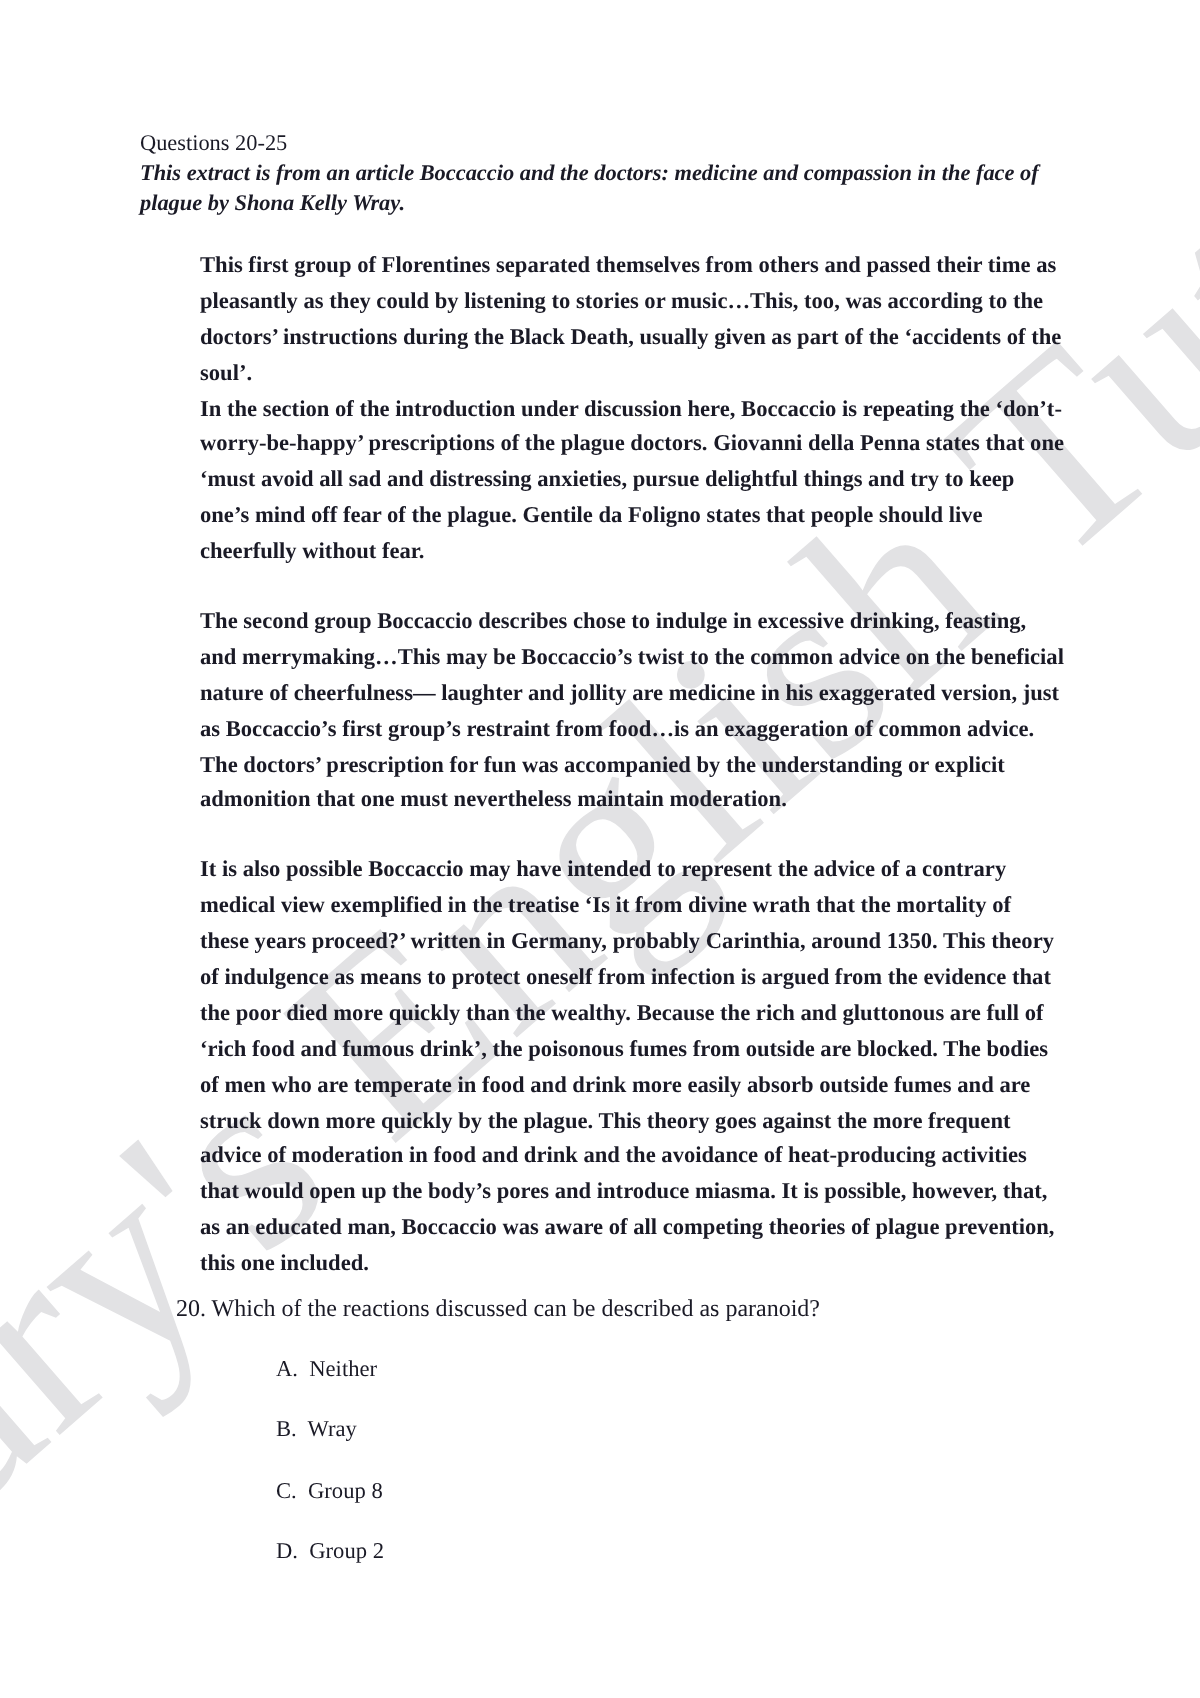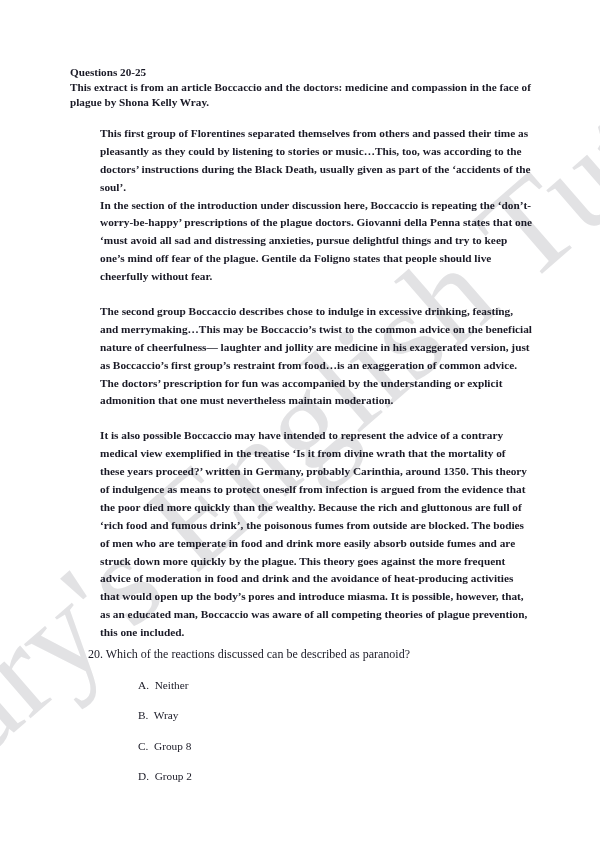--- a/index.html
+++ b/index.html
@@ -46,26 +46,27 @@
   }
 
   .heading-block {
     position: absolute;
     left: 70px;
     top: 65px;
     width: 470px;
   }
   .q-range {
     font-size: 11.2px;
-    font-weight: bold;
+    font-weight: normal;
     line-height: 1.33;
     margin: 0;
   }
   .extract-note {
     font-size: 11.2px;
+    font-style: italic;
     font-weight: bold;
     line-height: 1.33;
     margin: 0;
   }
 
   .passage {
     position: absolute;
     left: 100px;
     top: 125px;
     width: 432px;

